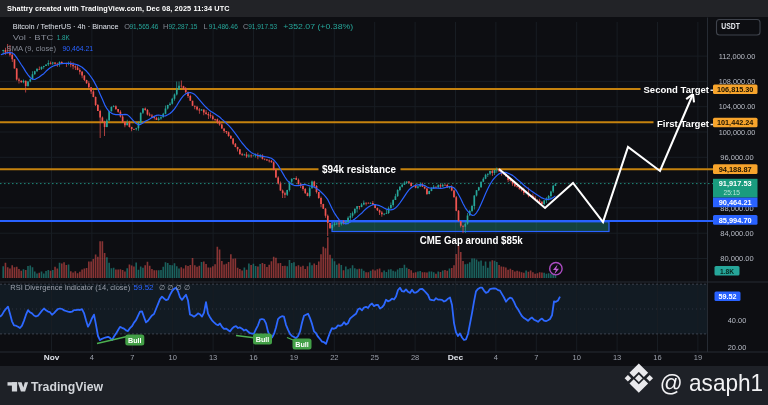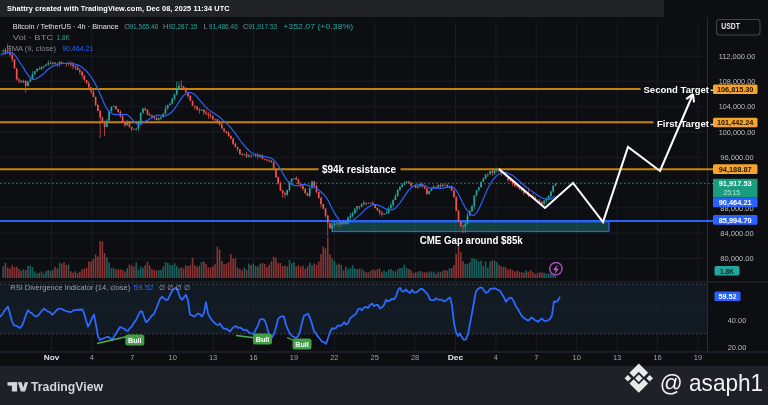--- a/index.html
+++ b/index.html
@@ -1,16 +1,16 @@
 <!DOCTYPE html>
 <html><head><meta charset="utf-8">
 <style>
   html,body{margin:0;padding:0;background:#0d0e12;width:768px;height:405px;overflow:hidden;}
   body{font-family:'Liberation Sans',sans-serif;position:relative;}
-  .topbar{position:absolute;left:0;top:0;width:664px;height:17px;background:#222327;}
+  .topbar{position:absolute;left:0;top:0;width:768px;height:17px;background:#222327;}
   .topbar span{position:absolute;left:7px;top:4.4px;font-size:7.3px;font-weight:bold;color:#fff;letter-spacing:0.1px;}
 </style></head>
 <body>
 <div class="topbar">
     <span>Shattry created with TradingView.com, Dec 08, 2025 11:34 UTC</span>
   </div>
 <svg width="768" height="349" viewBox="0 0 768 349" style="position:absolute;left:0;top:17px;font-family:'Liberation Sans',sans-serif;">
 <rect x="0" y="0" width="768" height="349" fill="#0d0e12"></rect>
 <rect x="0" y="267.2" width="707" height="49.7" fill="rgba(70,150,190,0.10)"></rect>
 <path d="M51.5 5 V335 M91.9 5 V335 M132.3 5 V335 M172.7 5 V335 M213.1 5 V335 M253.5 5 V335 M293.9 5 V335 M334.3 5 V335 M374.7 5 V335 M415.1 5 V335 M455.5 5 V335 M495.9 5 V335 M536.3 5 V335 M576.7 5 V335 M617.1 5 V335 M657.5 5 V335 M697.9 5 V335 " stroke="#181d23" stroke-width="1" fill="none"></path>

